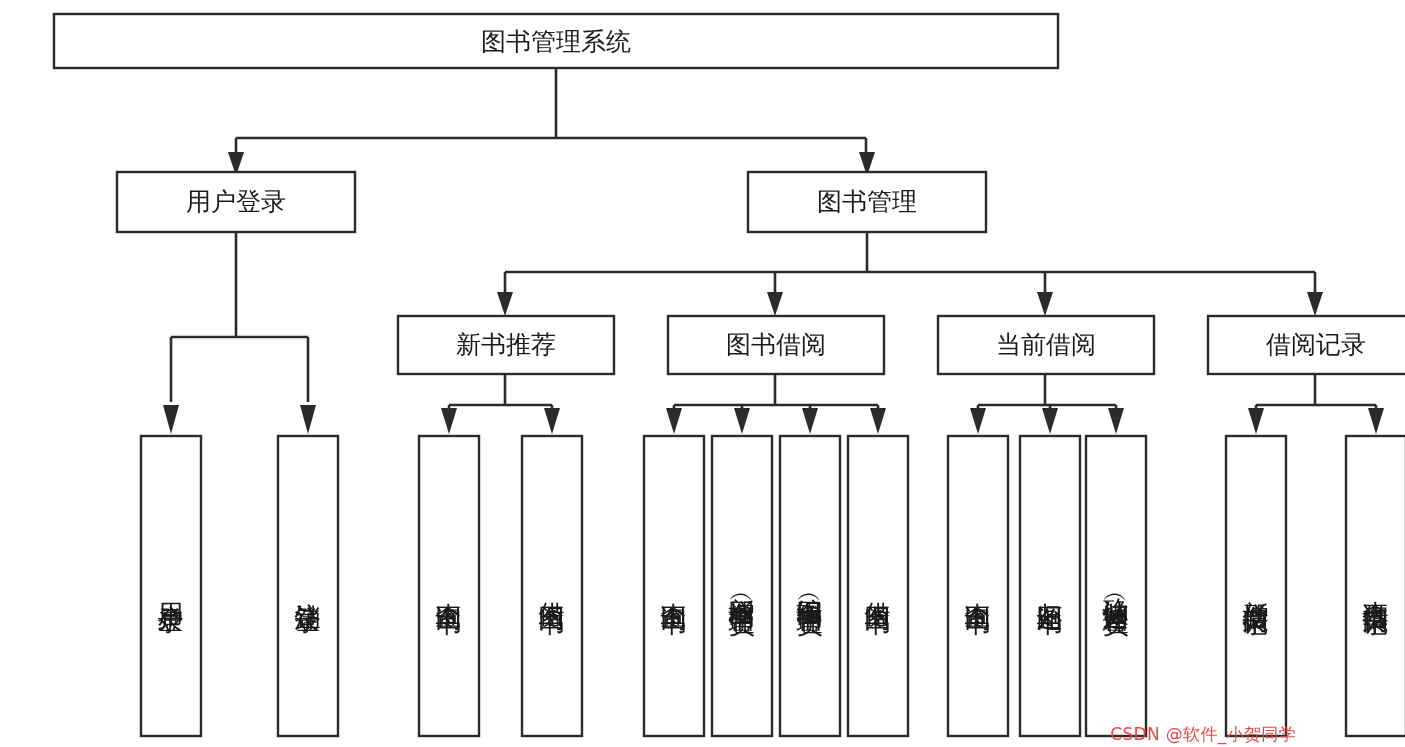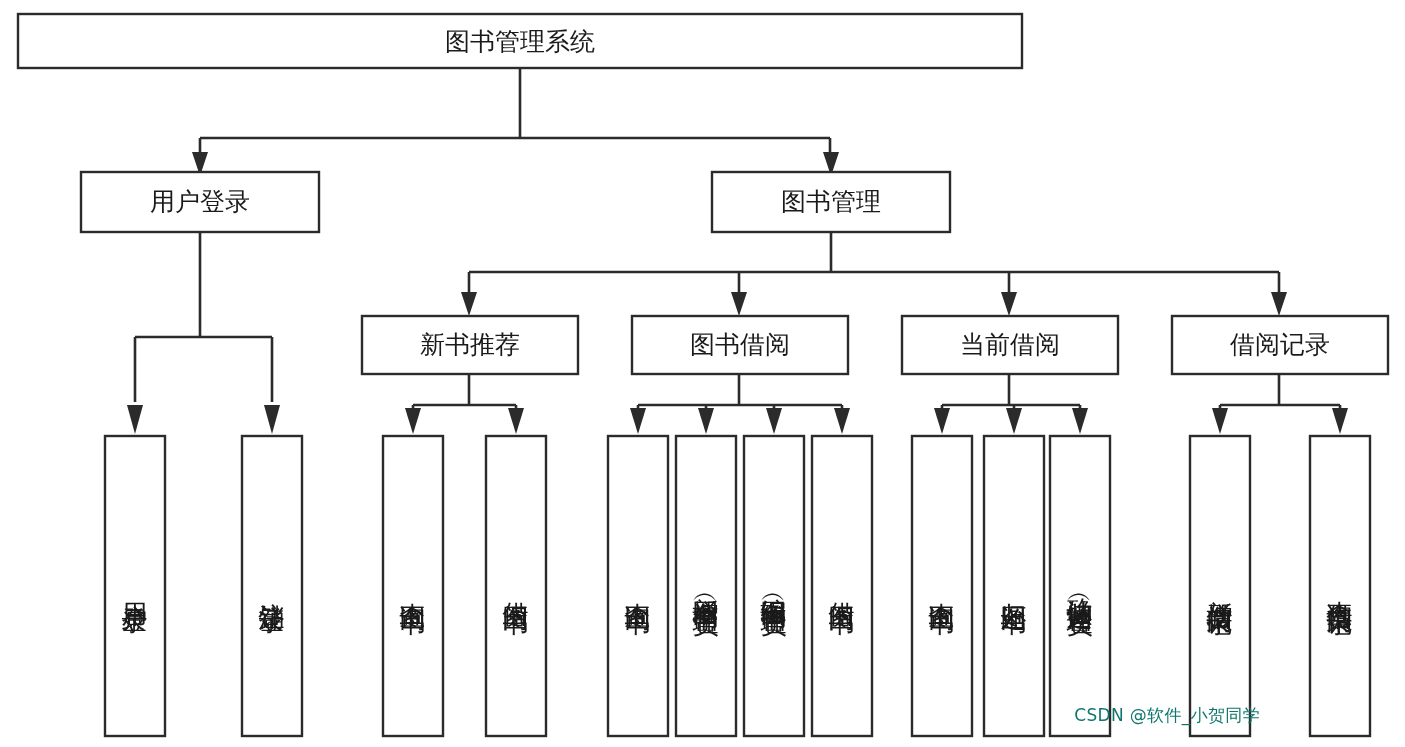--- a/index.html
+++ b/index.html
@@ -11,20 +11,21 @@
     width: 1405px;
     height: 747px;
     font-family: "DejaVu Sans", "Liberation Sans", sans-serif;
     overflow: hidden;
   }
   #diagram-root {
     position: relative;
     width: 1268px;
     height: 747px;
     background: #ffffff;
+    margin-left: 36px;
   }
   svg#flow-svg {
     position: absolute;
     left: 0;
     top: 0;
     width: 1405px;
     height: 747px;
   }
   .node-box {
     fill: #ffffff;
@@ -58,24 +59,24 @@
     justify-content: center;
     text-align: center;
     letter-spacing: 0.08em;
     line-height: 1.0;
     pointer-events: none;
     white-space: nowrap;
   }
   #watermark {
     position: absolute;
     right: 8px;
-    bottom: 20px;
+    bottom: 1px;
     font-family: "DejaVu Sans", "Liberation Sans", sans-serif;
     font-size: 17px;
-    color: #0f766e;
+    color: #ef4444;
     letter-spacing: 0.02em;
     white-space: nowrap;
   }
 </style>
 </head>
 <body>
 
 <div id="diagram-root">
 
   <svg id="flow-svg" viewBox="0 0 1405 747">

